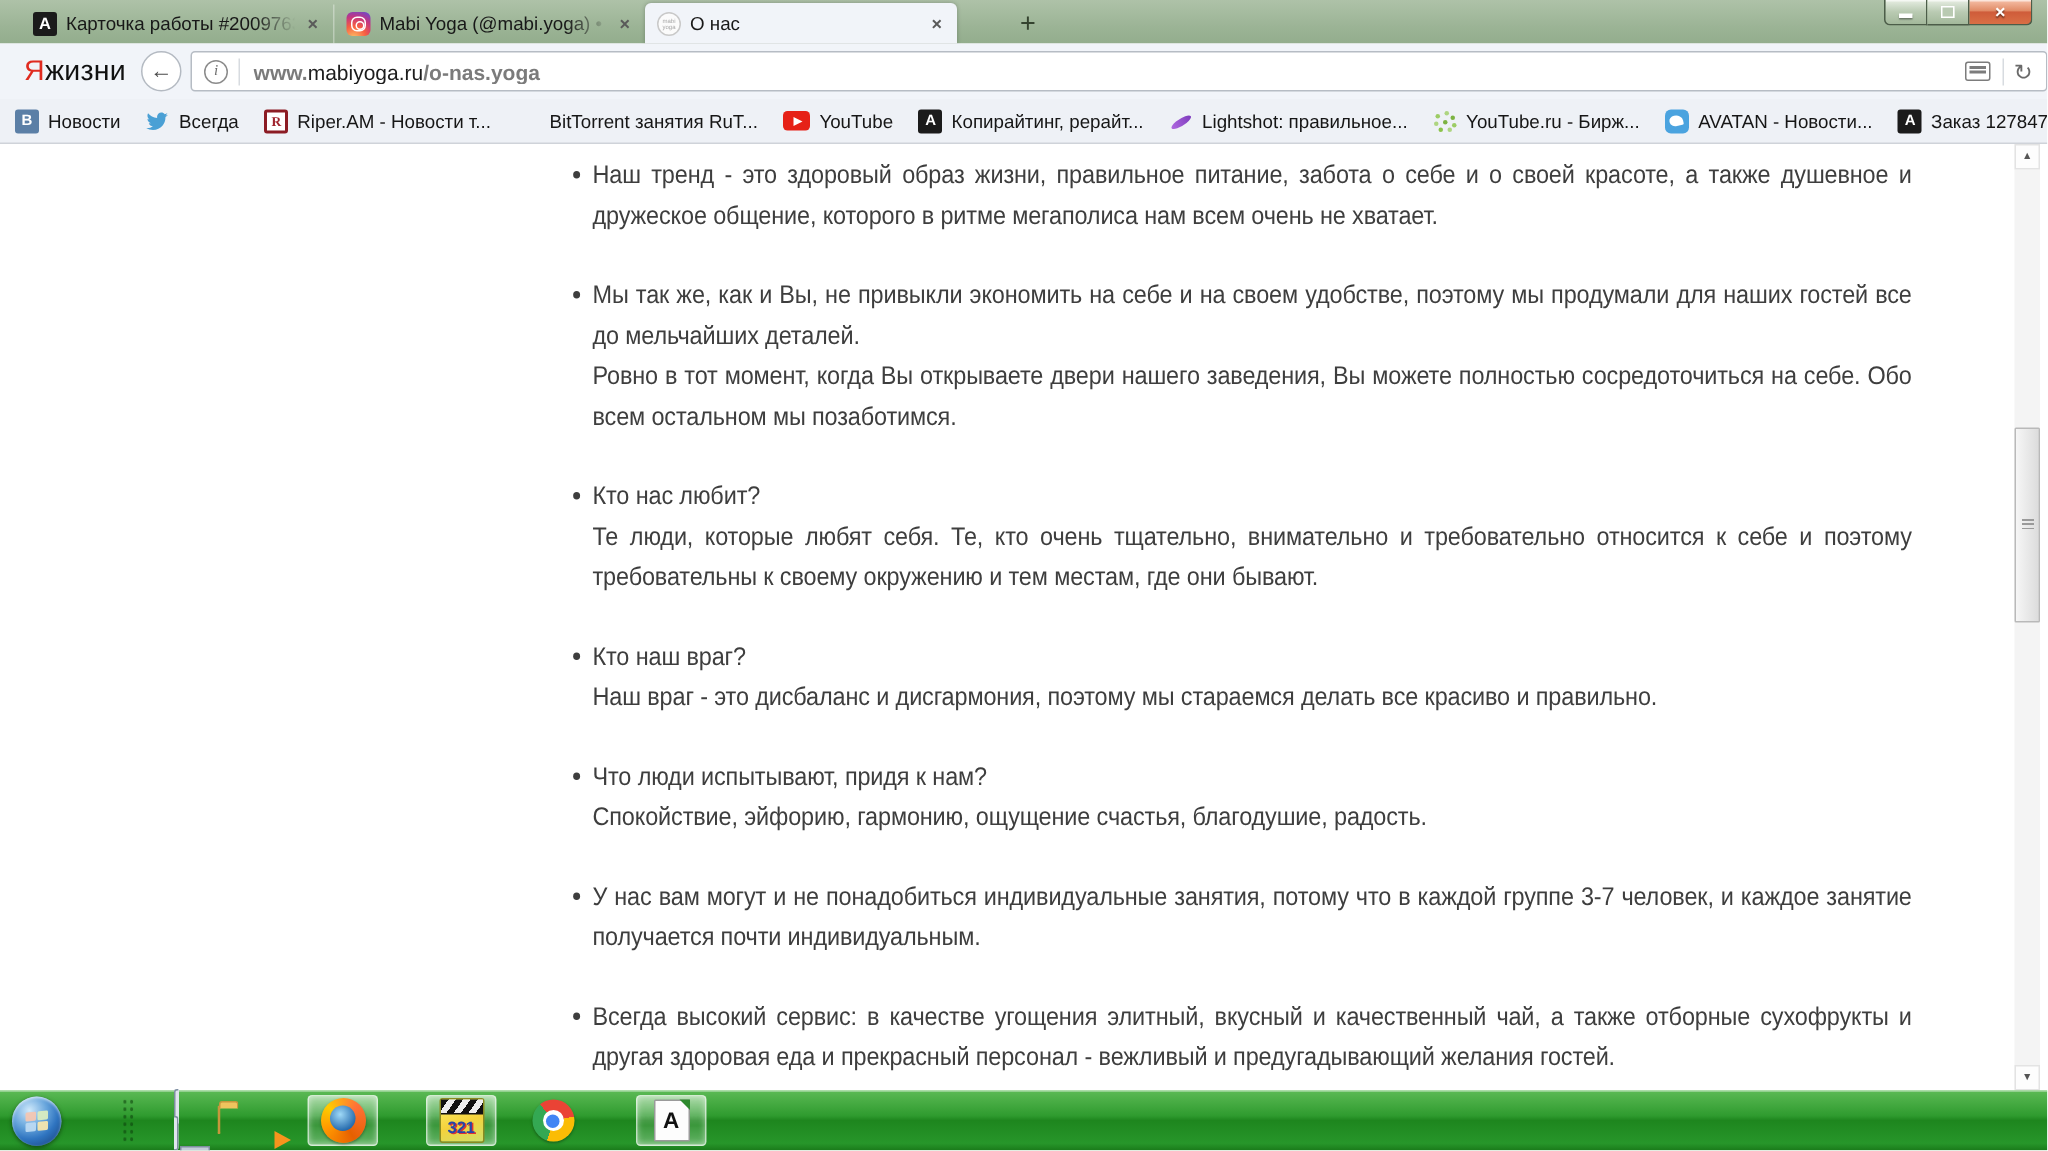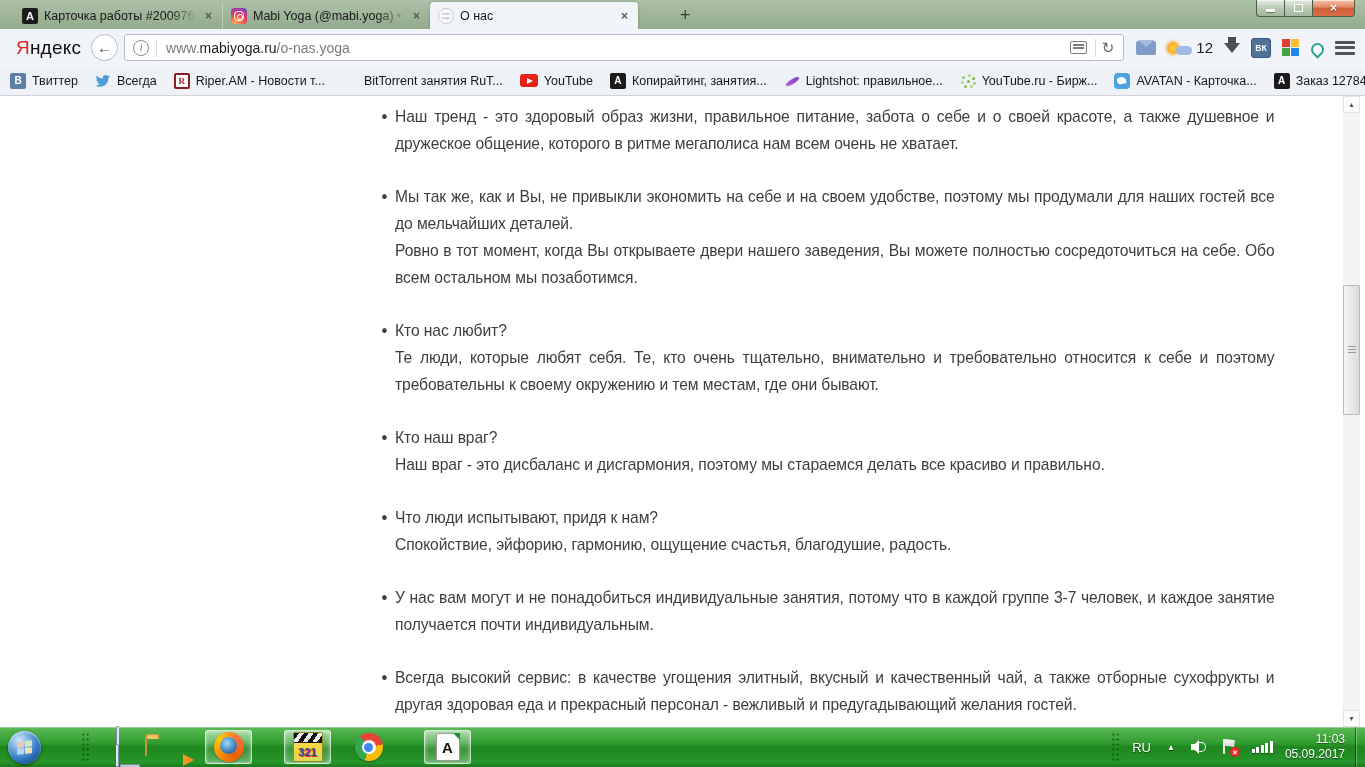--- a/index.html
+++ b/index.html
@@ -38,21 +38,21 @@
 
   
   .navbar { position:relative; height:37px; background:#f1f4f9; display:flex; align-items:center; }
   .ylogo { margin-left:16px; font-size:19px; letter-spacing:.2px; color:#111; white-space:nowrap; }
   .ylogo .red { color:#e02b20; }
   .backbtn { width:27px; height:27px; border-radius:50%; background:#fff; border:1px solid #b4bac2; color:#4a4a4a; font-size:15px; display:flex; align-items:center; justify-content:center; margin-left:10px; }
   .urlbar { flex:1; height:27px; background:#fff; border:1px solid #b6bcc4; border-radius:3px; margin-left:6px; display:flex; align-items:center; }
   .urlbar .infoic { width:16px; height:16px; border:1px solid #8b8b8b; border-radius:50%; color:#6d6d6d; font-size:10px; font-style:italic; font-family:"Liberation Serif",serif; display:flex; align-items:center; justify-content:center; margin:0 7px 0 8px; }
   .urlsep { width:1px; height:18px; background:#d7dbe0; }
   .urltext { flex:1; font-size:14px; margin-left:9px; white-space:nowrap; overflow:hidden; }
-  .urltext .dim { color:#7b7b7b; } .urltext .dom { color:#1c1c1c; }
+  .urltext .dim { color:#7b7b7b;font-weight:bold; } .urltext .dom { color:#1c1c1c; }
   .readic { width:17px; height:13px; border:1.5px solid #7c7c7c; border-radius:2px; position:relative; margin:0 8px; }
   .readic::before { content:''; position:absolute; left:2px; top:2px; right:2px; height:1.5px; background:#7c7c7c; box-shadow:0 3px 0 #7c7c7c; }
   .reloadic { font-size:15px; color:#6a6a6a; margin:0 9px 0 6px; }
   .navicons { display:flex; align-items:center; gap:11px; padding:0 10px 0 12px; }
   .mailic { width:20px; height:14px; background:#7f9cc9; border-radius:2px; position:relative; }
   .mailic::after { content:''; position:absolute; left:2px; top:-1px; border-left:8px solid transparent; border-right:8px solid transparent; border-top:7px solid #a7bcda; }
   .weather { display:flex; align-items:center; gap:4px; }
   .sun { width:12px; height:12px; border-radius:50%; background:radial-gradient(#ffd24a,#f59a1c); box-shadow:0 0 3px 1px rgba(245,160,30,.7); }
   .cloudsh { width:16px; height:9px; background:#9fbbe8; border-radius:6px; margin-left:-7px; margin-top:5px; }
   .wtemp { font-size:15px; color:#222; }
@@ -185,58 +185,36 @@
           <i class="ic-min"></i>
         </span>
       <span class="wbtn max">
           <i class="ic-max"></i>
         </span>
       <span class="wbtn close">×</span>
     </div>
   </div>
 
   <div class="navbar">
-    <span class="ylogo"><span class="red">Я</span><span>ндекс</span></span>
+    <span class="ylogo"><span class="red">Я</span><span>жизни</span></span>
     <span class="backbtn">←</span>
     <div class="urlbar">
       <span class="infoic">i</span>
       <span class="urlsep"></span>
       <span class="urltext"><span class="dim">www.</span><span class="dom">mabiyoga.ru</span><span class="dim">/o-nas.yoga</span></span>
       <span class="readic"></span>
       <span class="urlsep"></span>
       <span class="reloadic">↻</span>
     </div>
-    <div class="navicons">
-      <span class="mailic"></span>
-      <span class="weather">
-        <span class="sun"></span>
-        <span class="cloudsh"></span>
-        <span class="wtemp">12</span>
-      </span>
-      <span class="dlarrow"></span>
-      <span class="vkext">ВК</span>
-      <span class="puzzle">
-          <i></i>
-          <i></i>
-          <i></i>
-          <i></i>
-        </span>
-      <span class="dropic"></span>
-      <span class="burger">
-          <i></i>
-          <i></i>
-          <i></i>
-        </span>
-    </div>
   </div>
 
   <div class="bmbar">
     <span class="bm">
         <span class="bmi i-vk">В</span>
-        <span>Твиттер</span>
+        <span>Новости</span>
       </span>
     <span class="bm">
         <span class="bmi i-tw">
           <svg width="16" height="16" viewBox="0 0 16 16">
             <path fill="#4aa0d5" d="M15 3.5c-.5.3-1 .4-1.6.5.6-.4 1-.9 1.2-1.6-.5.3-1.1.6-1.8.7C12.3 2.4 11.5 2 10.6 2 9 2 7.7 3.3 7.7 4.9c0 .2 0 .5.1.7C5.3 5.5 3.1 4.3 1.7 2.5c-.3.5-.4 1-.4 1.6 0 1 .5 1.9 1.3 2.4-.5 0-.9-.1-1.3-.4v.1c0 1.4 1 2.6 2.3 2.9-.2.1-.5.1-.8.1-.2 0-.4 0-.6-.1.4 1.2 1.5 2 2.7 2-1 .8-2.3 1.3-3.6 1.3H.5c1.3.8 2.8 1.3 4.5 1.3 5.4 0 8.3-4.4 8.3-8.3v-.4c.7-.3 1.2-.8 1.7-1.5z"></path>
           </svg>
         </span>
         <span>Всегда</span>
       </span>
     <span class="bm">
@@ -251,33 +229,33 @@
           <i></i>
         </span>
         <span>BitTorrent занятия RuT...</span>
       </span>
     <span class="bm">
         <span class="bmi i-yt"></span>
         <span>YouTube</span>
       </span>
     <span class="bm">
         <span class="bmi i-a">A</span>
-        <span>Копирайтинг, занятия...</span>
+        <span>Копирайтинг, рерайт...</span>
       </span>
     <span class="bm">
         <span class="bmi i-ls"></span>
         <span>Lightshot: правильное...</span>
       </span>
     <span class="bm">
         <span class="bmi i-qc"></span>
         <span>YouTube.ru - Бирж...</span>
       </span>
     <span class="bm">
         <span class="bmi i-av"></span>
-        <span>AVATAN - Карточка...</span>
+        <span>AVATAN - Новости...</span>
       </span>
     <span class="bm">
         <span class="bmi i-a">A</span>
         <span>Заказ 12784796 / 190....</span>
       </span>
 
   </div>
 
   <div class="page">
     <ul class="bullets">
@@ -335,38 +313,15 @@
           <b>321</b>
         </span>
       </span>
     <span class="taskbtn">
         <span class="chrome"></span>
       </span>
     <span class="taskbtn running">
         <span class="adoc">A</span>
       </span>
 
-    <div class="tray">
-      <span class="grip2"></span>
-      <span class="lang">RU</span>
-      <span class="expand">▲</span>
-      <span class="spk">
-          <i></i>
-        </span>
-      <span class="flagic">
-          <span class="err">×</span>
-        </span>
-      <span class="signal">
-          <i></i>
-          <i></i>
-          <i></i>
-          <i></i>
-          <i></i>
-        </span>
-      <span class="clock">
-        <div>11:03</div>
-        <div>05.09.2017</div>
-      </span>
-      <span class="showdesk"></span>
-    </div>
   </div>
 
 </div>
 
 </body></html>

